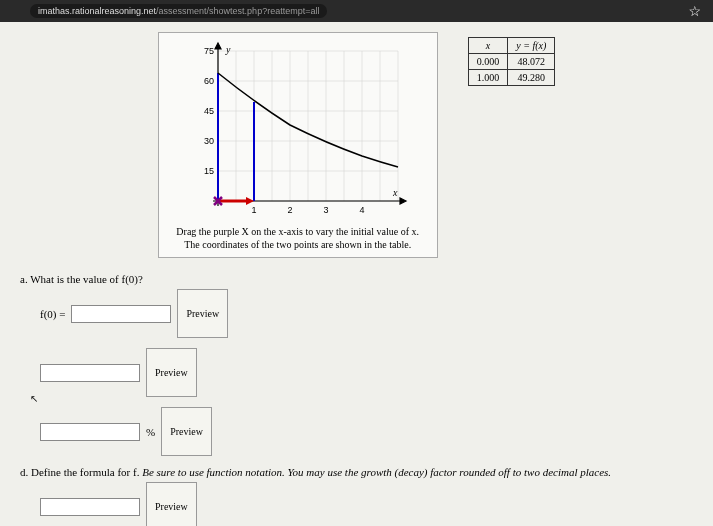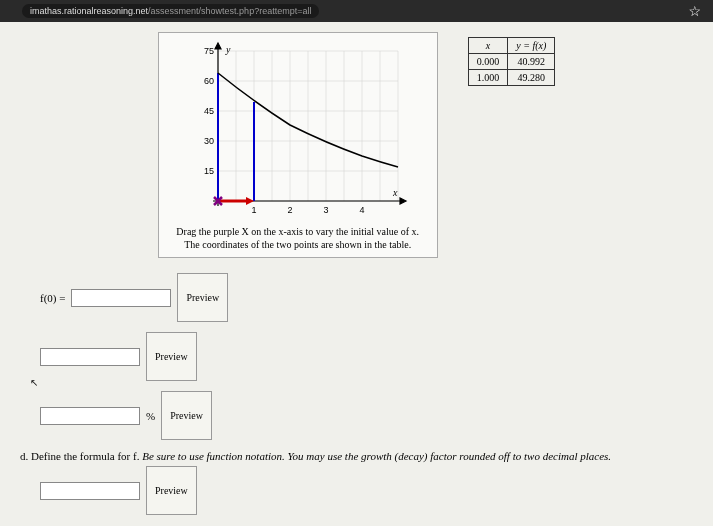--- a/index.html
+++ b/index.html
@@ -1,17 +1,17 @@
 <!DOCTYPE html>
 <html><head>
 <meta charset="utf-8">
 <style>
 * { box-sizing: border-box; margin: 0; padding: 0; }
 body { font-family: Georgia, 'Times New Roman', serif; background: #f0f0eb; width: 713px; height: 526px; overflow: hidden; }
-.browser-bar { background: #2a2a2a; height: 22px; display: flex; align-items: center; padding: 0 2px; color: #bbb; font-size: 10px; font-family: Arial, sans-serif; position: relative; }
+.browser-bar { background: #2a2a2a; height: 22px; display: flex; align-items: center; padding: 0 10px; color: #bbb; font-size: 10px; font-family: Arial, sans-serif; position: relative; }
 .url-bar { background: #1a1a1a; border-radius: 10px; padding: 2px 8px; font-size: 9px; color: #999; margin-left: 20px; }
 .url-highlight { color: #ddd; }
 .star { position: absolute; right: 12px; color: #fff; font-size: 14px; }
 .content { padding: 10px 20px; }
 .top-row { display: flex; justify-content: center; align-items: flex-start; gap: 30px; margin-bottom: 15px; }
 .applet-box { border: 1px solid #aaa; padding: 8px 12px 6px 12px; background: #fafaf8; width: 280px; }
 .graph-area { position: relative; width: 220px; height: 180px; margin: 0 auto; }
 .caption { font-size: 10px; text-align: center; margin-top: 4px; line-height: 1.3; }
 .data-table { border-collapse: collapse; font-size: 10px; margin-top: 5px; }
 .data-table td, .data-table th { border: 1px solid #333; padding: 2px 8px; text-align: center; font-weight: normal; }
@@ -103,30 +103,31 @@
     </div>
 
     <table class="data-table">
       <tbody>
           <tr>
         <th><span class="italic">x</span></th>
         <th><span class="italic">y = f(x)</span></th>
       </tr>
       <tr>
         <td>0.000</td>
-        <td>40.992</td>
+        <td>48.072</td>
       </tr>
       <tr>
         <td>1.000</td>
         <td>49.280</td>
       </tr>
     </tbody>
       </table>
   </div>
 
+  <div class="question">a. What is the value of f(0)?</div>
   <div class="answer-row">
     <span>f(0) =</span>
     <input class="input-box" style="">
     <button class="preview-btn">Preview</button>
   </div>
 
   <div class="answer-row">
     <input class="input-box" style="">
     <button class="preview-btn">Preview</button>
   </div>

